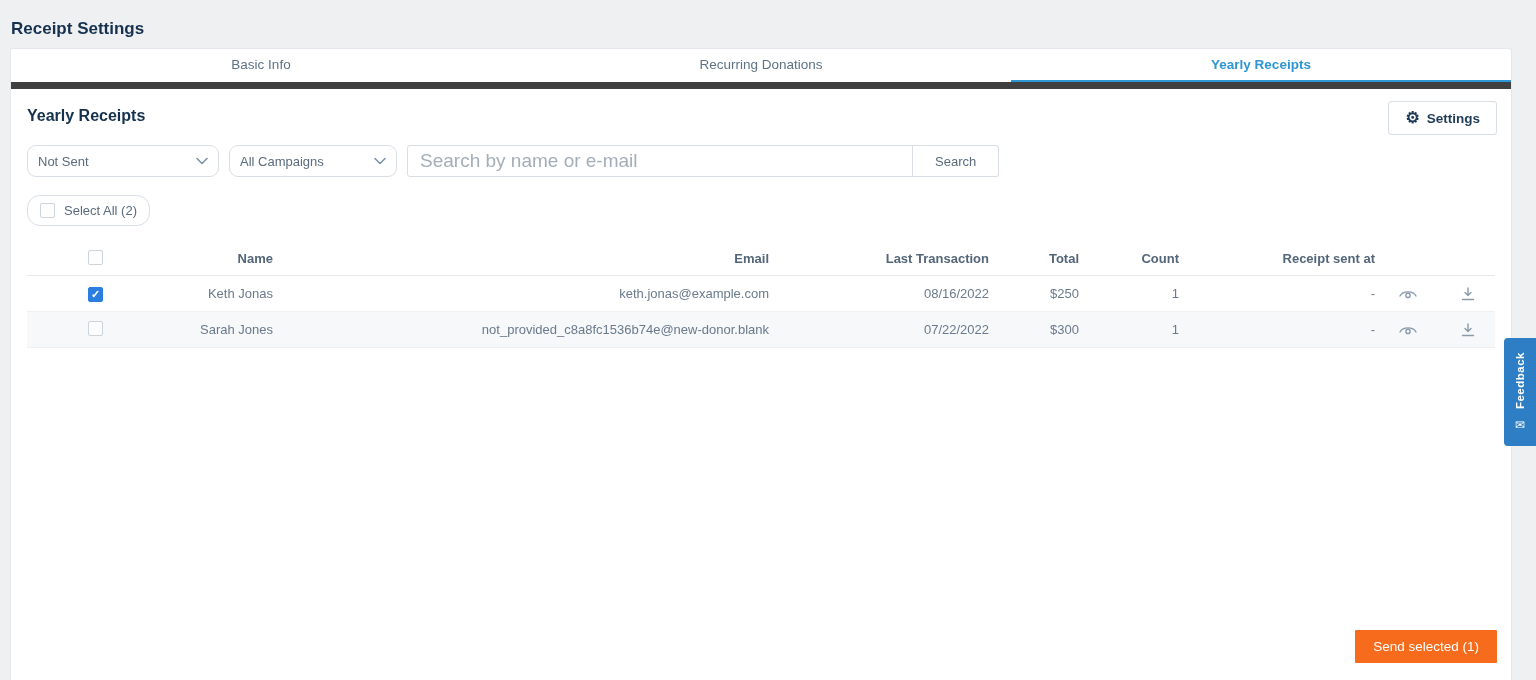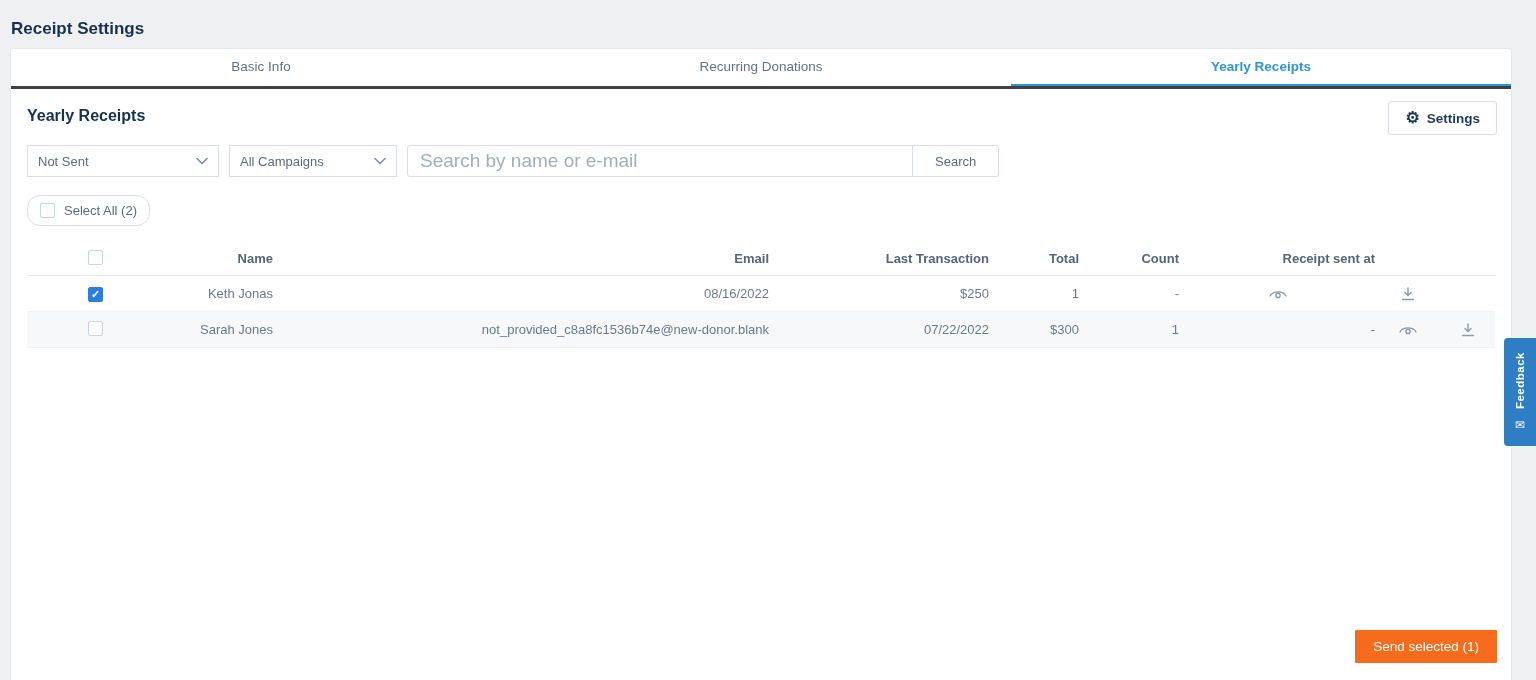--- a/index.html
+++ b/index.html
@@ -23,21 +23,21 @@
     top: 48px;
     bottom: 0;
     background: #ffffff;
     border: 1px solid #e4e8ec;
     border-bottom: none;
     border-radius: 3px 3px 0 0;
   }
   
   .tabbar {
     display: flex;
-    border-bottom: 3px solid #404040;
+    border-bottom: 7px solid #404040;
     height: 40px;
   }
   .tab {
     flex: 1;
     display: flex;
     align-items: center;
     justify-content: center;
     font-size: 13.5px;
     color: #5f7286;
     cursor: pointer;
@@ -83,21 +83,21 @@
     margin-top: 20px;
     display: flex;
     align-items: stretch;
     height: 32px;
   }
   .select-box {
     display: flex;
     align-items: center;
     justify-content: space-between;
     border: 1px solid #d9dee4;
-    border-radius: 0;
+    border-radius: 9px;
     padding: 0 10px;
     font-size: 13px;
     color: #5a6b7c;
     background: #fff;
     cursor: pointer;
   }
   .select-status { width: 192px; margin-right: 10px; }
   .select-campaign { width: 168px; margin-right: 10px; }
   .chev { width: 12px; height: 8px; }
   .search-input {
@@ -289,20 +289,21 @@
         <div>Receipt sent at</div>
         <div></div>
         <div></div>
       </div>
 
       <div class="trow tr-data">
         <div class="cell-check">
           <span class="cbx checked"></span>
         </div>
         <div>Keth Jonas</div>
+        <div>keth.jonas@example.com</div>
         <div>08/16/2022</div>
         <div>$250</div>
         <div>1</div>
         <div>-</div>
         <div class="icon-cell">
           <svg width="18" height="12" viewBox="0 0 18 12">
             <path d="M1 8 C4 2.5 14 2.5 17 8" fill="none" stroke="#8a9aab" stroke-width="1.4" stroke-linecap="round"></path>
             <circle cx="9" cy="7.4" r="2.1" fill="none" stroke="#8a9aab" stroke-width="1.4"></circle>
           </svg>
         </div>

